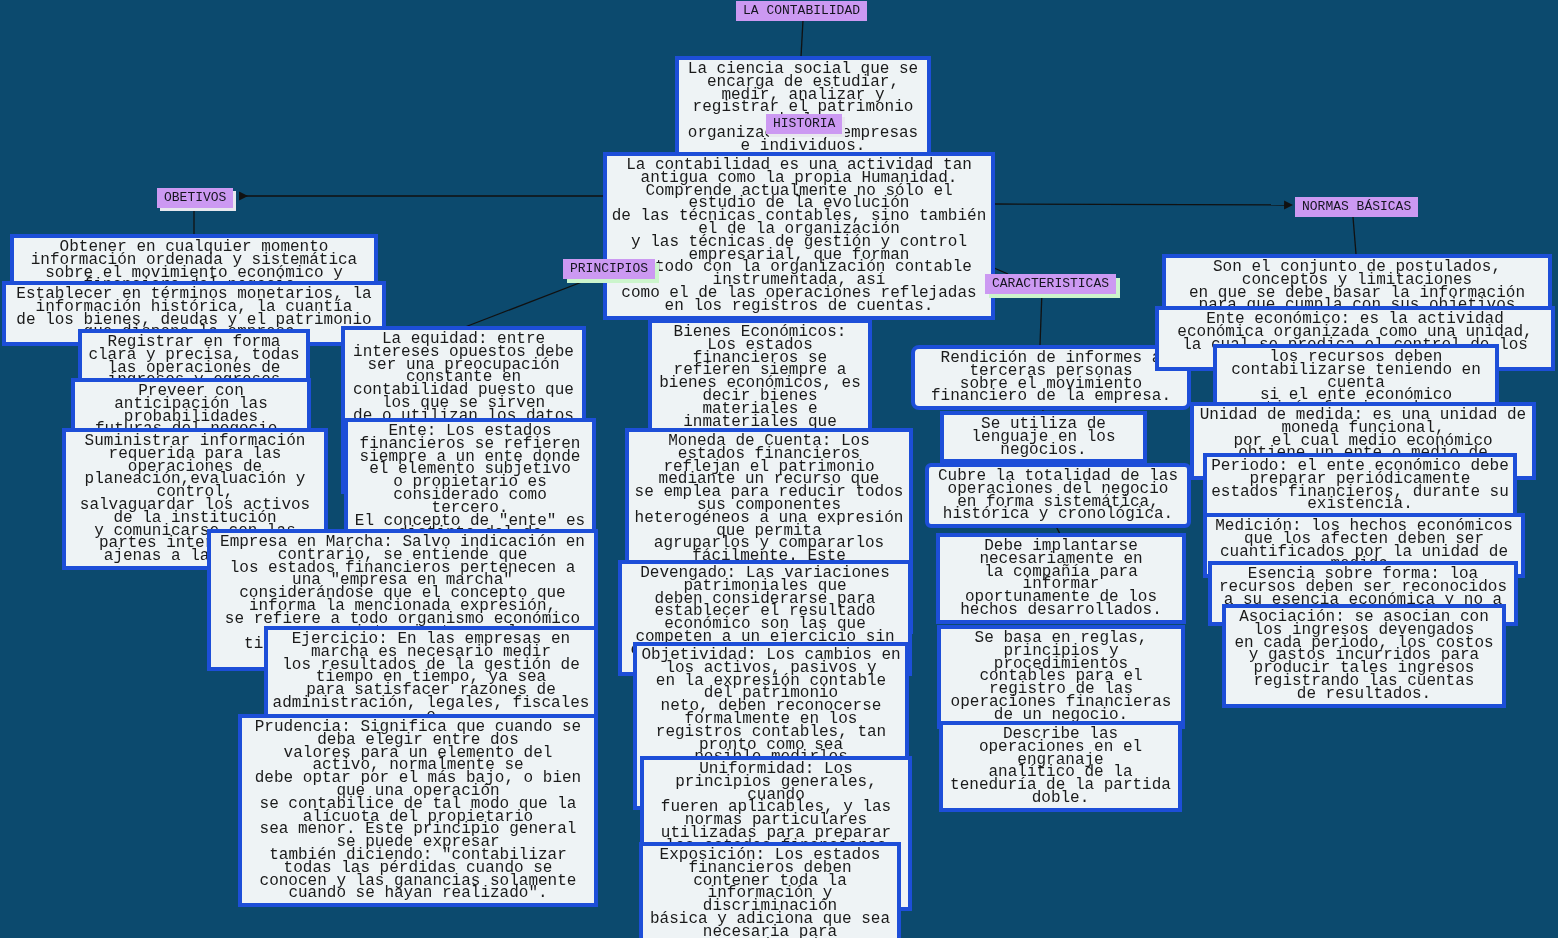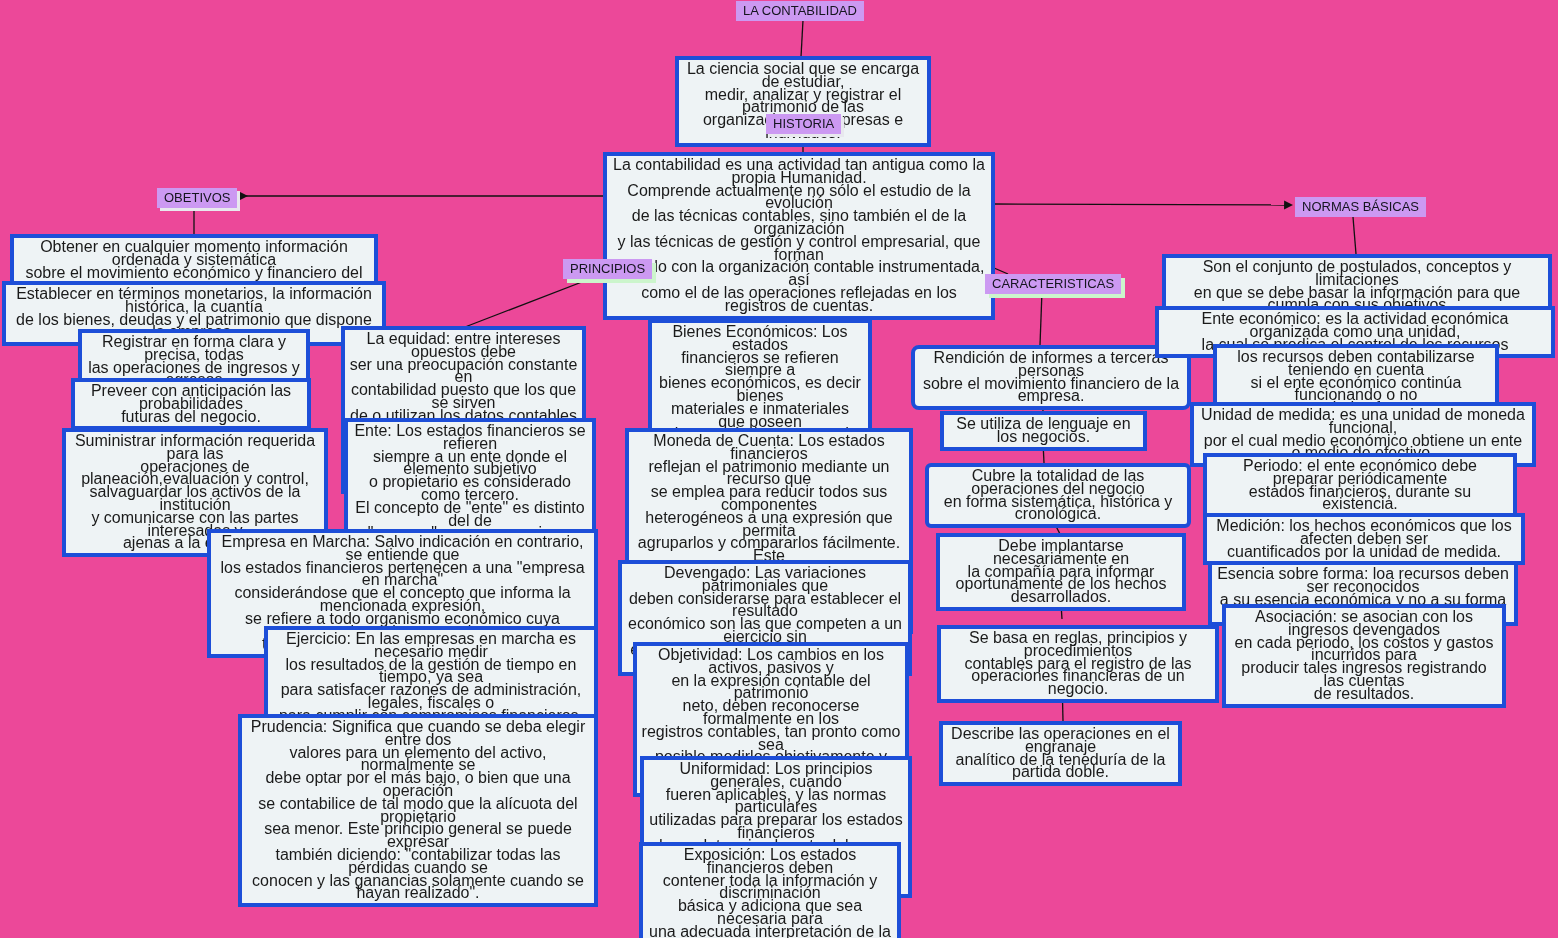--- a/index.html
+++ b/index.html
@@ -7,21 +7,22 @@
   html, body {
     margin: 0; padding: 0;
     background: #ffffff;
     font-family: "Liberation Sans", sans-serif;
   }
   #canvas {
     position: relative;
     width: 1558px;
     height: 938px;
     overflow: hidden;
-    background: #ec4899;
+    background: #0c4a6e;
+    font-family: Liberation Mono, monospace;
   }
   #edges {
     position: absolute;
     left: 0; top: 0;
     width: 1558px; height: 938px;
     pointer-events: none;
   }
   .node {
     position: absolute;
     border: 4px solid #1d4ed8;
@@ -224,21 +225,21 @@
 del ente a que se refieren.</div>
 
   <div class="node" style="left:911px; top:345px; width:280px;border-radius:8px;">Rendición de informes a terceras personas
 sobre el movimiento financiero de la empresa.</div>
   <div class="node" style="left:940px; top:411px; width:207px;">Se utiliza de lenguaje en los negocios.</div>
   <div class="node" style="left:925px; top:463px; width:266px;border-radius:6px;">Cubre la totalidad de las operaciones del negocio
 en forma sistemática, histórica y cronológica.</div>
   <div class="node" style="left:936px; top:533px; width:250px;">Debe implantarse necesariamente en
 la compañía para informar
 oportunamente de los hechos desarrollados.</div>
-  <div class="node" style="left:937px; top:625px; width:282px;">Se basa en reglas, principios y procedimientos
+  <div class="node" style="left:937px; top:625px; width:248px;">Se basa en reglas, principios y procedimientos
 contables para el registro de las
 operaciones financieras de un negocio.</div>
   <div class="node" style="left:939px; top:721px; width:243px;">Describe las operaciones en el engranaje
 analítico de la teneduría de la partida doble.</div>
 
   <div class="node" style="left:1162px; top:254px; width:390px;">Son el conjunto de postulados, conceptos y limitaciones
 en que se debe basar la información para que cumpla con sus objetivos</div>
   <div class="node" style="left:1155px; top:306px; width:400px;">Ente económico: es la actividad económica organizada como una unidad,
 la cual se predica el control de los recursos</div>
   <div class="node" style="left:1213px; top:344px; width:286px;">los recursos deben contabilizarse teniendo en cuenta

